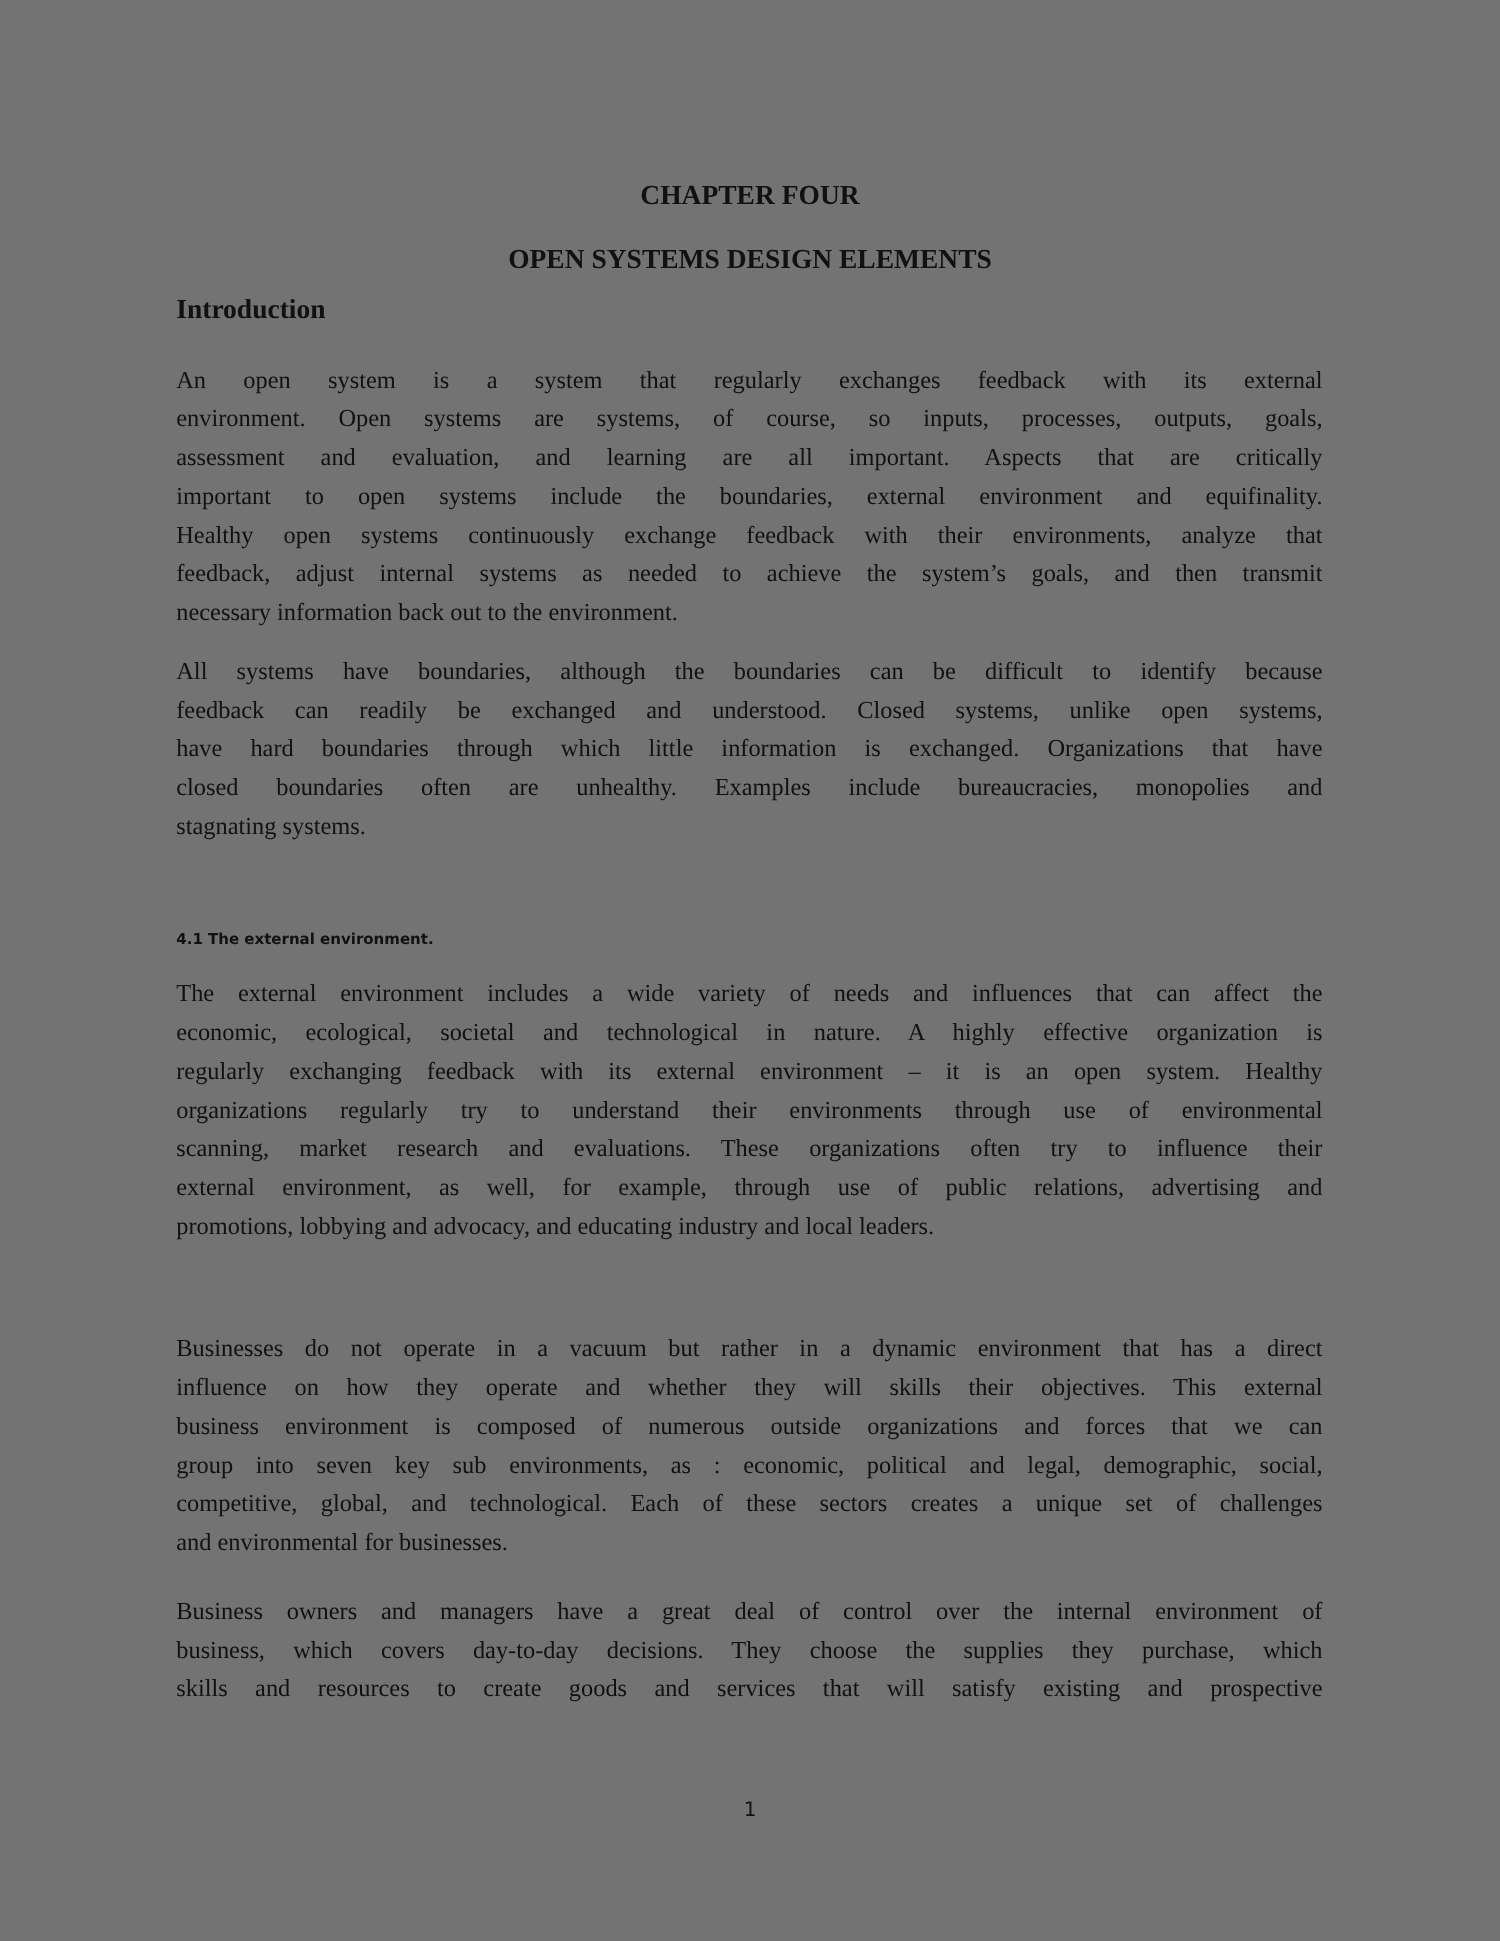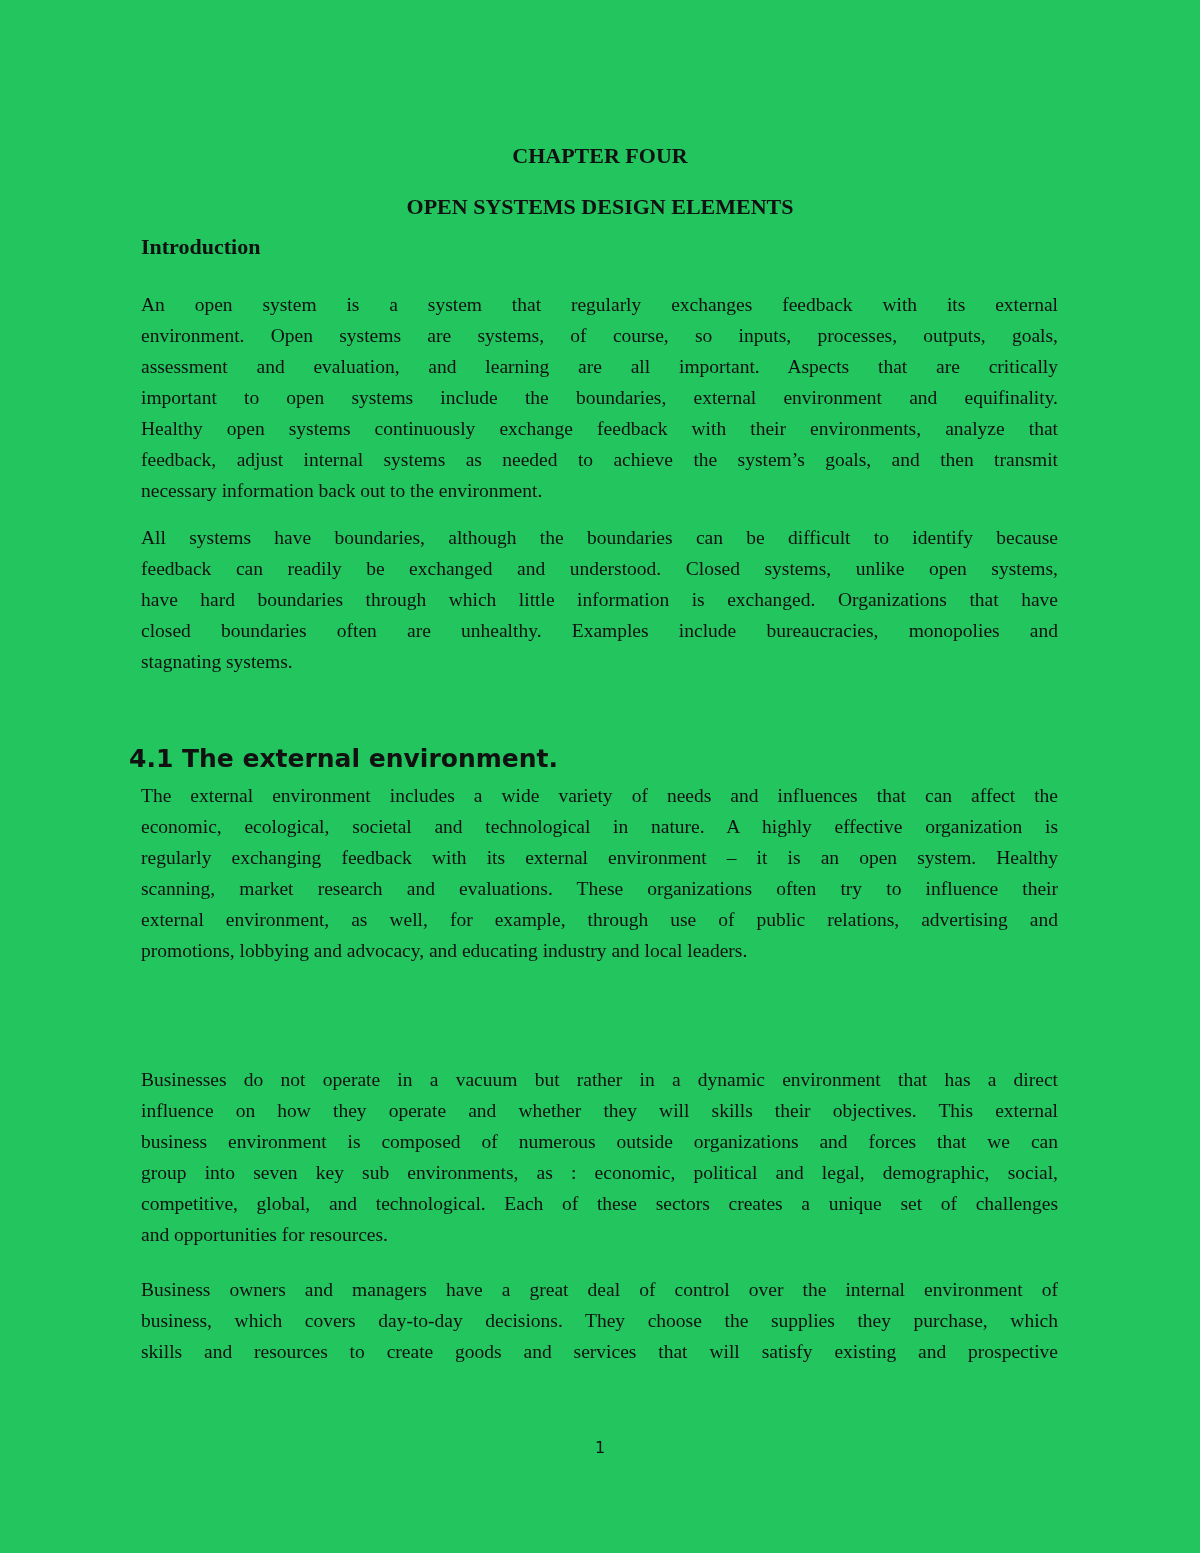--- a/index.html
+++ b/index.html
@@ -1,24 +1,24 @@
 <!DOCTYPE html>
 <html><head>
   <meta charset="utf-8">
   <style>
     html, body { margin: 0; padding: 0; background: #ffffff; }
     body { width: 1200px; height: 1553px; position: relative; overflow: hidden; }
-    .page { position: absolute; left: 0; top: 0; width: 1200px; height: 1553px; background: #22c55e; }
+    .page { position: absolute; left: 0; top: 0; width: 1200px; height: 1553px; background: #737373; }
     .serif { font-family: "Liberation Serif", "DejaVu Serif", serif; color: #111; }
     .title {
       position: absolute; left: 0; width: 1200px; text-align: center;
       font-weight: bold; font-size: 22px; letter-spacing: 0px;
     }
     .h-intro { position: absolute; left: 141px; font-weight: bold; font-size: 22px; }
-    .h-sec { position: absolute; left: 129px; font-family: "DejaVu Sans", sans-serif; font-weight: bold; font-size: 25px; color:#111; }
+    .h-sec { position: absolute; left: 141px; font-family: "DejaVu Sans", sans-serif; font-weight: bold; font-size: 12px; color:#111; }
     .para { position: absolute; left: 141px; width: 917px; font-size: 19.5px; }
     .line { display: block; height: 31px; line-height: 31px; white-space: nowrap; text-align: justify; text-align-last: justify; }
     .line.last { text-align-last: left; }
     .pagenum { position: absolute; left: 0; width: 1200px; text-align: center; font-size: 16px; top: 1438px; font-family: "DejaVu Sans", sans-serif; color:#111; }
   </style>
 </head>
 <body>
 
 <div class="page">
   <div class="title serif" style="top:143px;">CHAPTER FOUR</div>
@@ -41,31 +41,32 @@
       <span class="line">closed boundaries often are unhealthy. Examples include bureaucracies, monopolies and</span>
       <span class="line last">stagnating systems.</span>
     </div>
 
   <div class="h-sec" style="top:744px;">4.1 The external environment.</div>
 
   <div class="para serif" style="top:780px;">
       <span class="line">The external environment includes a wide variety of needs and influences that can affect the</span>
       <span class="line">economic, ecological, societal and technological in nature. A highly effective organization is</span>
       <span class="line">regularly exchanging feedback with its external environment – it is an open system. Healthy</span>
+      <span class="line">organizations regularly try to understand their environments through use of environmental</span>
       <span class="line">scanning, market research and evaluations. These organizations often try to influence their</span>
       <span class="line">external environment, as well, for example, through use of public relations, advertising and</span>
       <span class="line last">promotions, lobbying and advocacy, and educating industry and local leaders.</span>
     </div>
   <div class="para serif" style="top:1064px;">
       <span class="line">Businesses do not operate in a vacuum but rather in a dynamic environment that has a direct</span>
       <span class="line">influence on how they operate and whether they will skills their objectives. This external</span>
       <span class="line">business environment is composed of numerous outside organizations and forces that we can</span>
       <span class="line">group into seven key sub environments, as : economic, political and legal, demographic, social,</span>
       <span class="line">competitive, global, and technological. Each of these sectors creates a unique set of challenges</span>
-      <span class="line last">and opportunities for resources.</span>
+      <span class="line last">and environmental for businesses.</span>
     </div>
   <div class="para serif" style="top:1274px;">
       <span class="line">Business owners and managers have a great deal of control over the internal environment of</span>
       <span class="line">business, which covers day-to-day decisions. They choose the supplies they purchase, which</span>
       <span class="line">skills and resources to create goods and services that will satisfy existing and prospective</span>
     </div>
 
   <div class="pagenum">1</div>
 </div>
 

